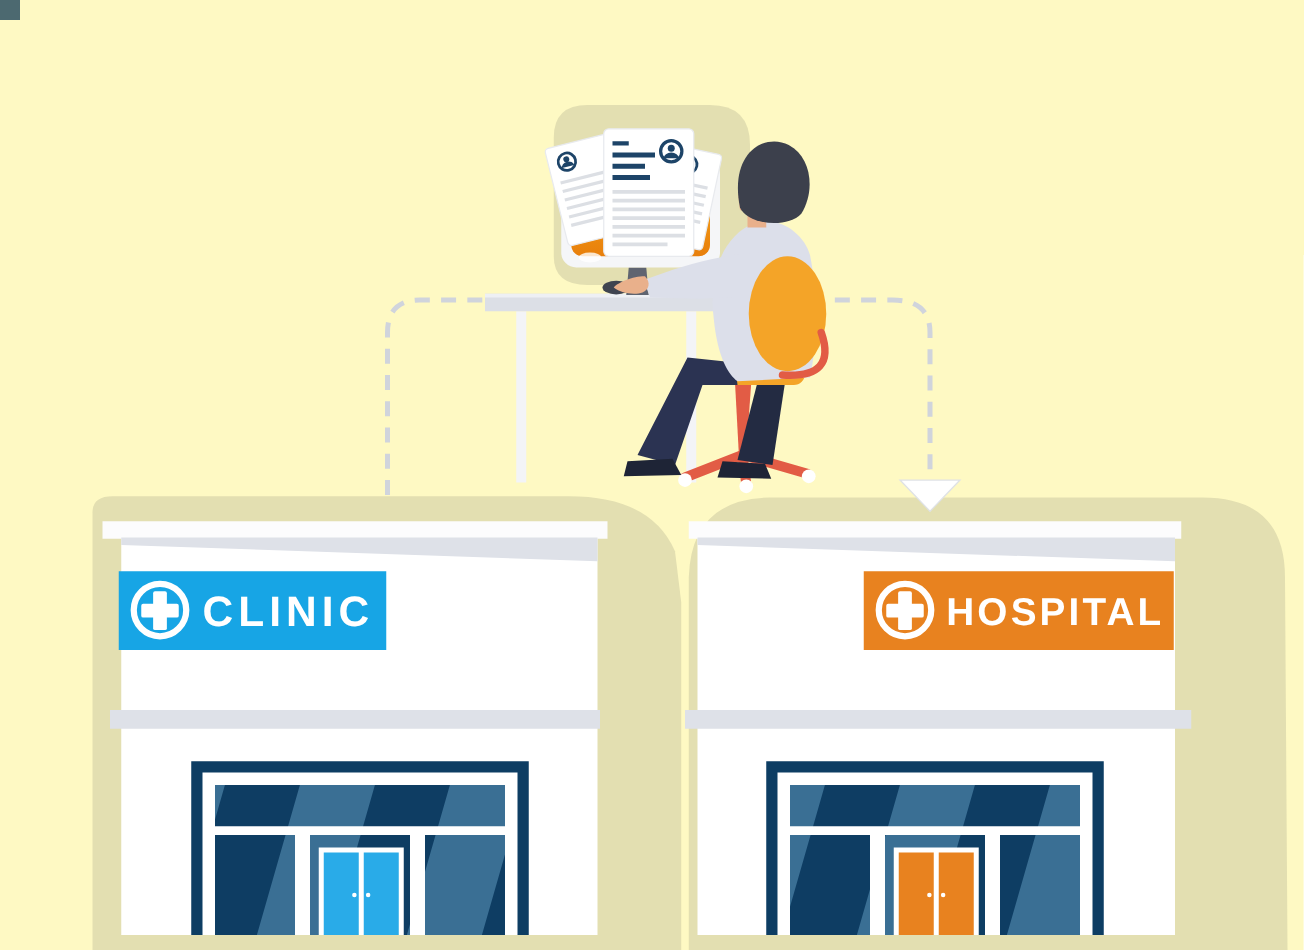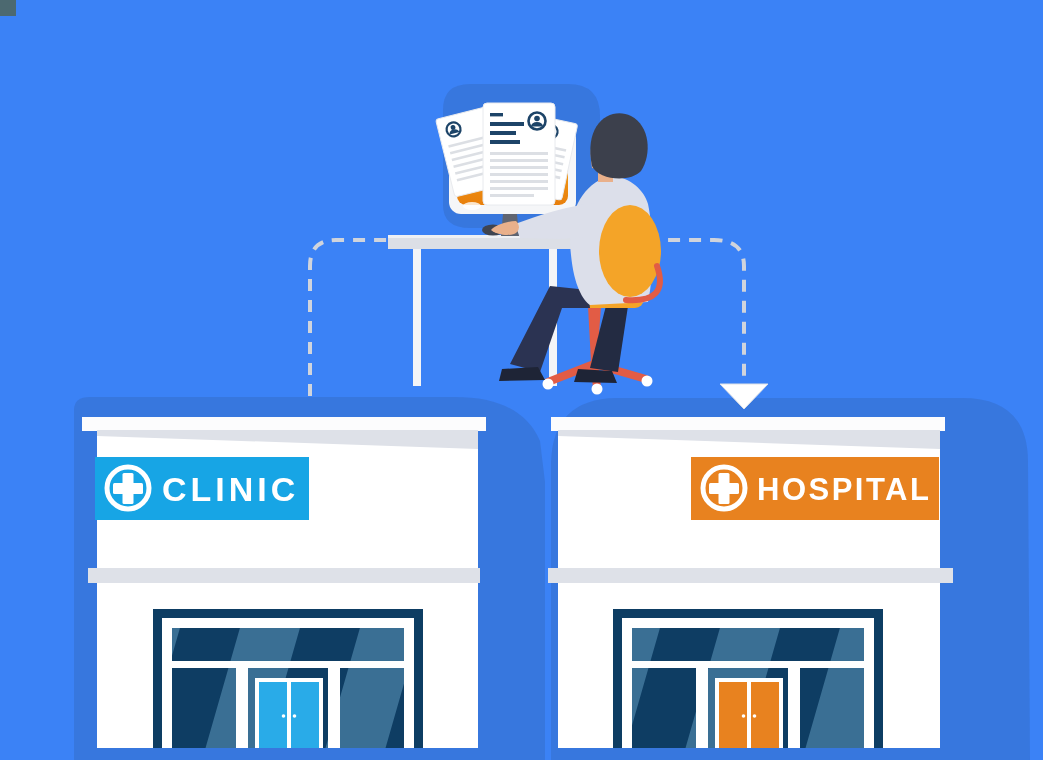--- a/index.html
+++ b/index.html
@@ -1,17 +1,17 @@
 <!DOCTYPE html>
 <html><head>
 <meta charset="utf-8">
 <style>
   html,body{margin:0;padding:0;background:#ffffff;}
   .stage{
-    position:relative;width:1043px;height:760px;background:#3b82f6;
+    position:relative;width:1043px;height:760px;background:#fef9c3;
     overflow:hidden;font-family:"Liberation Sans",sans-serif;
   }
   .stage svg{position:absolute;left:0;top:0;}
   text.sign-label{
     font-family:"Liberation Sans",sans-serif;
     font-weight:bold;fill:#ffffff;
   }
 </style>
 </head>
 <body>

